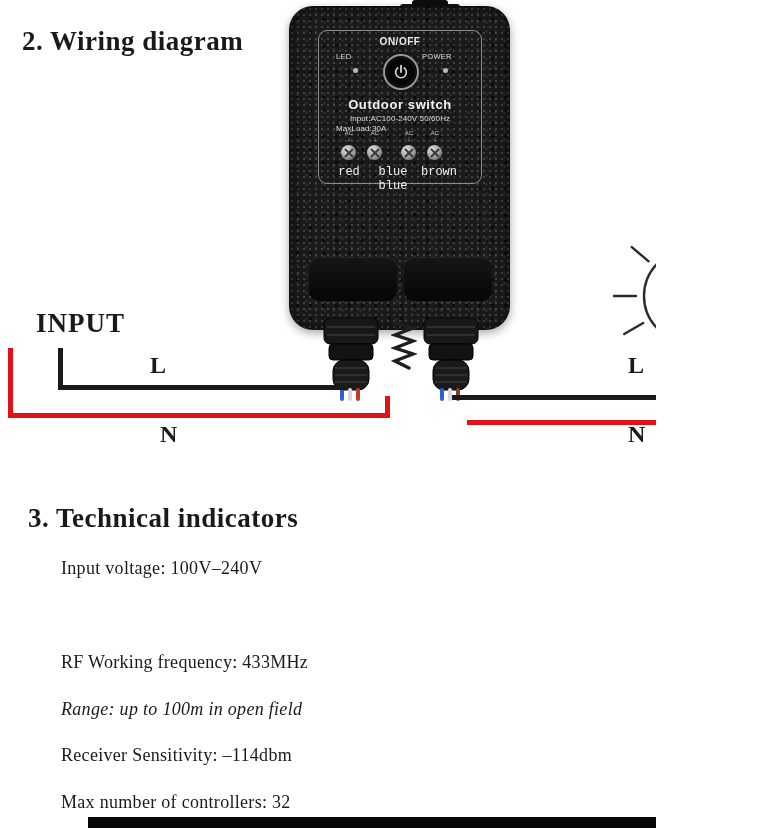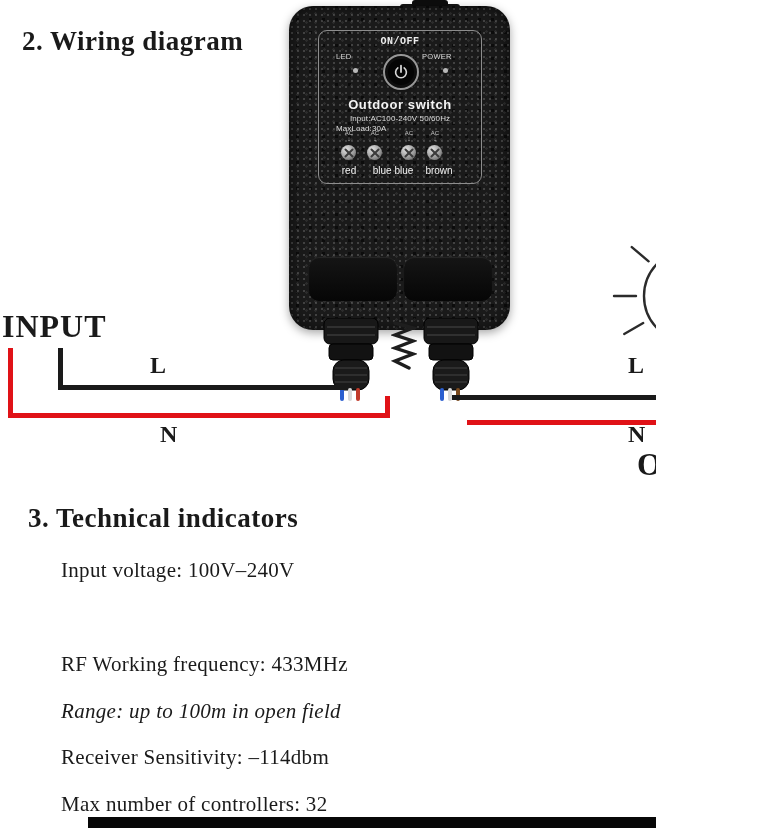--- a/index.html
+++ b/index.html
@@ -5,21 +5,21 @@
   * { margin:0; padding:0; box-sizing:border-box; }
   body { background:#ffffff; }
   .page {
     position:relative; width:656px; height:828px; background:#fff;
     overflow:hidden; font-family:"Liberation Serif", serif; color:#1a1a1a;
   }
   .abs { position:absolute; }
 
   
   .h-main { font-size:27px; font-weight:bold; letter-spacing:.5px; }
-  .spec-line { font-size:21px; letter-spacing:.3px; }
+  .spec-line { font-size:18px; letter-spacing:.3px; }
 
   
   .device-body{
     position:absolute; left:289px; top:6px; width:221px; height:324px;
     background-color:#1a1a1a;
     background-image:
       radial-gradient(rgba(160,160,160,.30) 1px, transparent 1.4px),
       radial-gradient(rgba(110,110,110,.22) 1px, transparent 1.5px),
       radial-gradient(rgba(0,0,0,.55) 1.5px, transparent 2px);
     background-size:6px 6px, 9px 9px, 13px 13px;
@@ -36,21 +36,21 @@
     background:#141414; border-radius:3px;
   }
 
   
   .panel{
     position:absolute; left:318px; top:30px; width:164px; height:154px;
     border:1px solid #8d8d8d; border-radius:9px;
     font-family:"Liberation Sans", sans-serif;
   }
   .onoff{ position:absolute; top:5px; left:0; width:100%; text-align:center;
-    color:#ececec; font-size:10px; font-weight:bold; letter-spacing:.5px;font-family:Liberation Mono, monospace; }
+    color:#ececec; font-size:10px; font-weight:bold; letter-spacing:.5px; }
   .side-label{ position:absolute; top:21px; color:#d9d9d9; font-size:7.5px; letter-spacing:.3px; }
   .led-label{ left:17px; }
   .pow-label{ left:103px; }
   .ind-dot{ position:absolute; width:5px; height:5px; border-radius:50%; background:#b9b9b9; top:37px; }
   .led-dot{ left:34px; } .pow-dot{ left:124px; }
   .pwr-btn{
     position:absolute; left:64px; top:23px; width:36px; height:36px; border-radius:50%;
     border:2px solid #979797; background:#050505;
     box-shadow:inset 0 0 0 3px #0e0e0e, 0 0 5px rgba(0,0,0,.6);
     display:flex; align-items:center; justify-content:center;
@@ -64,38 +64,38 @@
   
   .t-col{ position:absolute; top:99px; width:24px; text-align:center; color:#c4c4c4; font-size:6px; line-height:6px;}
   .t-arrow{ font-size:7px; line-height:5px; color:#c4c4c4; }
   .screw{
     position:absolute; top:114px; width:15px; height:15px; border-radius:50%;
     background:radial-gradient(circle at 35% 30%, #e2e2e2, #9c9c9c 55%, #525252 100%);
   }
   .screw::before,.screw::after{ content:""; position:absolute; left:1.5px; top:6.5px;
     width:12px; height:2px; background:#3b3b3b; border-radius:1px; }
   .screw::before{ transform:rotate(45deg); } .screw::after{ transform:rotate(-45deg); }
-  .t-wire-label{ position:absolute; top:134px; text-align:center; color:#f1f1f1; font-size:10px; }
+  .t-wire-label{ position:absolute; top:134px; text-align:center; color:#f1f1f1; font-size:12px;font-family:Liberation Mono, monospace; }
 
   
   .slot{
     position:absolute; top:257px; width:88px; height:44px; border-radius:10px;
     background:linear-gradient(180deg,#151515,#060606);
     box-shadow:inset 0 1px 1px rgba(255,255,255,.08);
   }
   .slot-left{ left:309px; } .slot-right{ left:404px; }
 
   
   .wire{ position:absolute; }
   .wire-black{ background:#1a1a1a; }
   .wire-red{ background:#e01217; }
 
   
   .wire-letter{ font-size:24px; font-weight:bold; }
-  .io-label{ font-size:32px; font-weight:bold; letter-spacing:1px; }
+  .io-label{ font-size:27px; font-weight:bold; letter-spacing:1px;margin-left:34px; }
 
   .bottom-bar{ position:absolute; left:88px; top:817px; width:695px; height:11px; background:#070707; }
 </style>
 </head>
 <body>
 
 <div class="page">
 
   <div class="abs h-main" style="left:22px; top:26px;">2. Wiring diagram</div>
 

